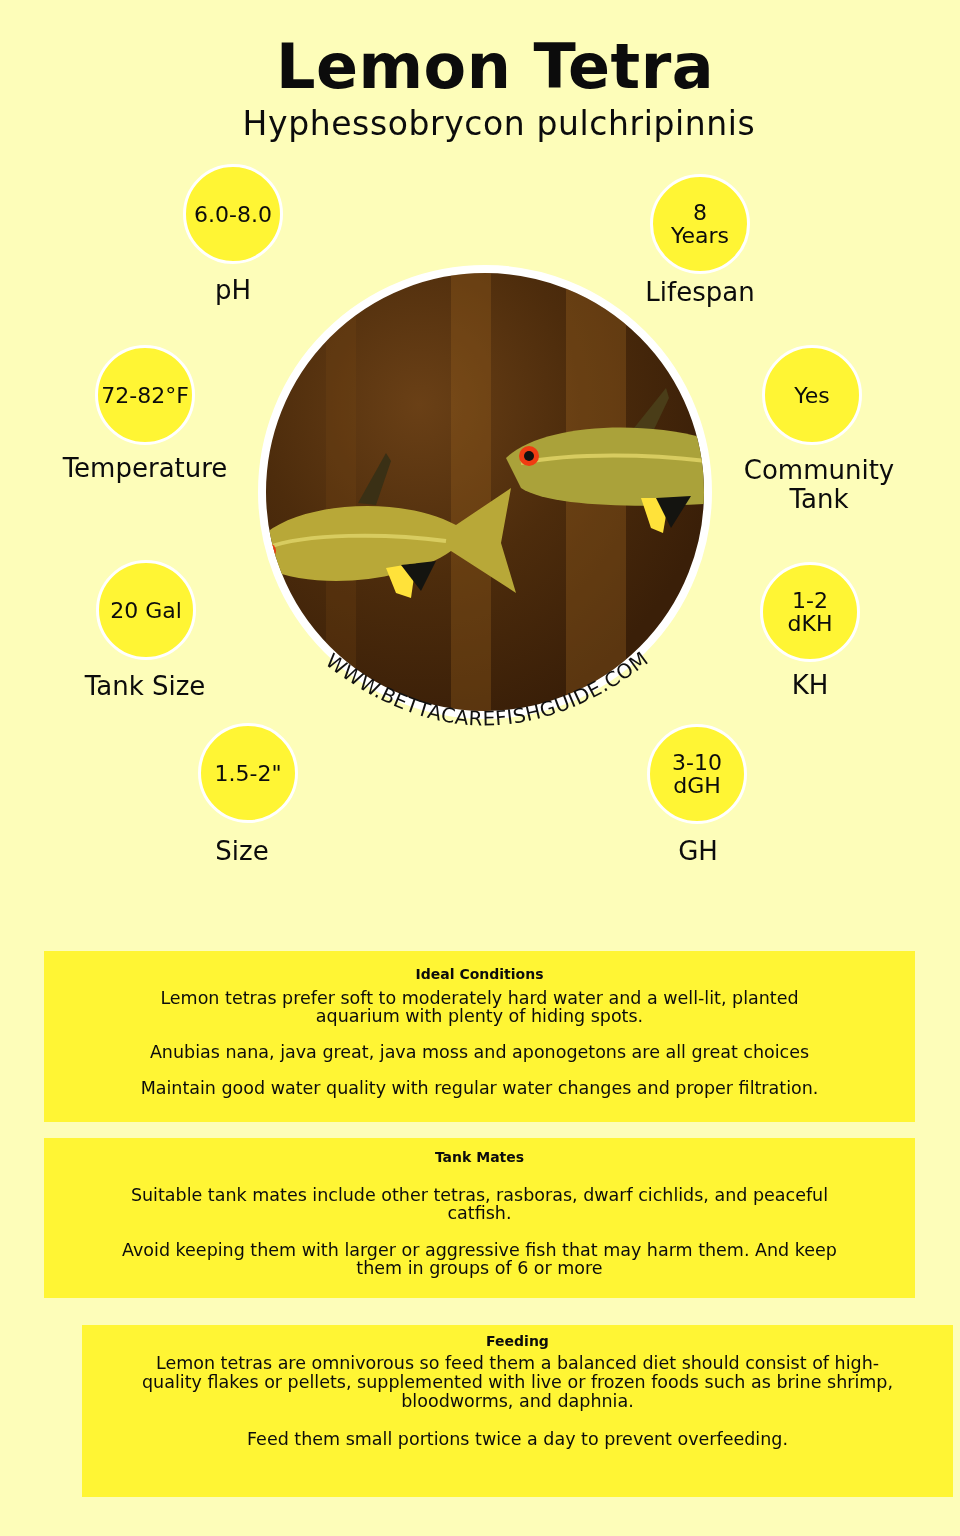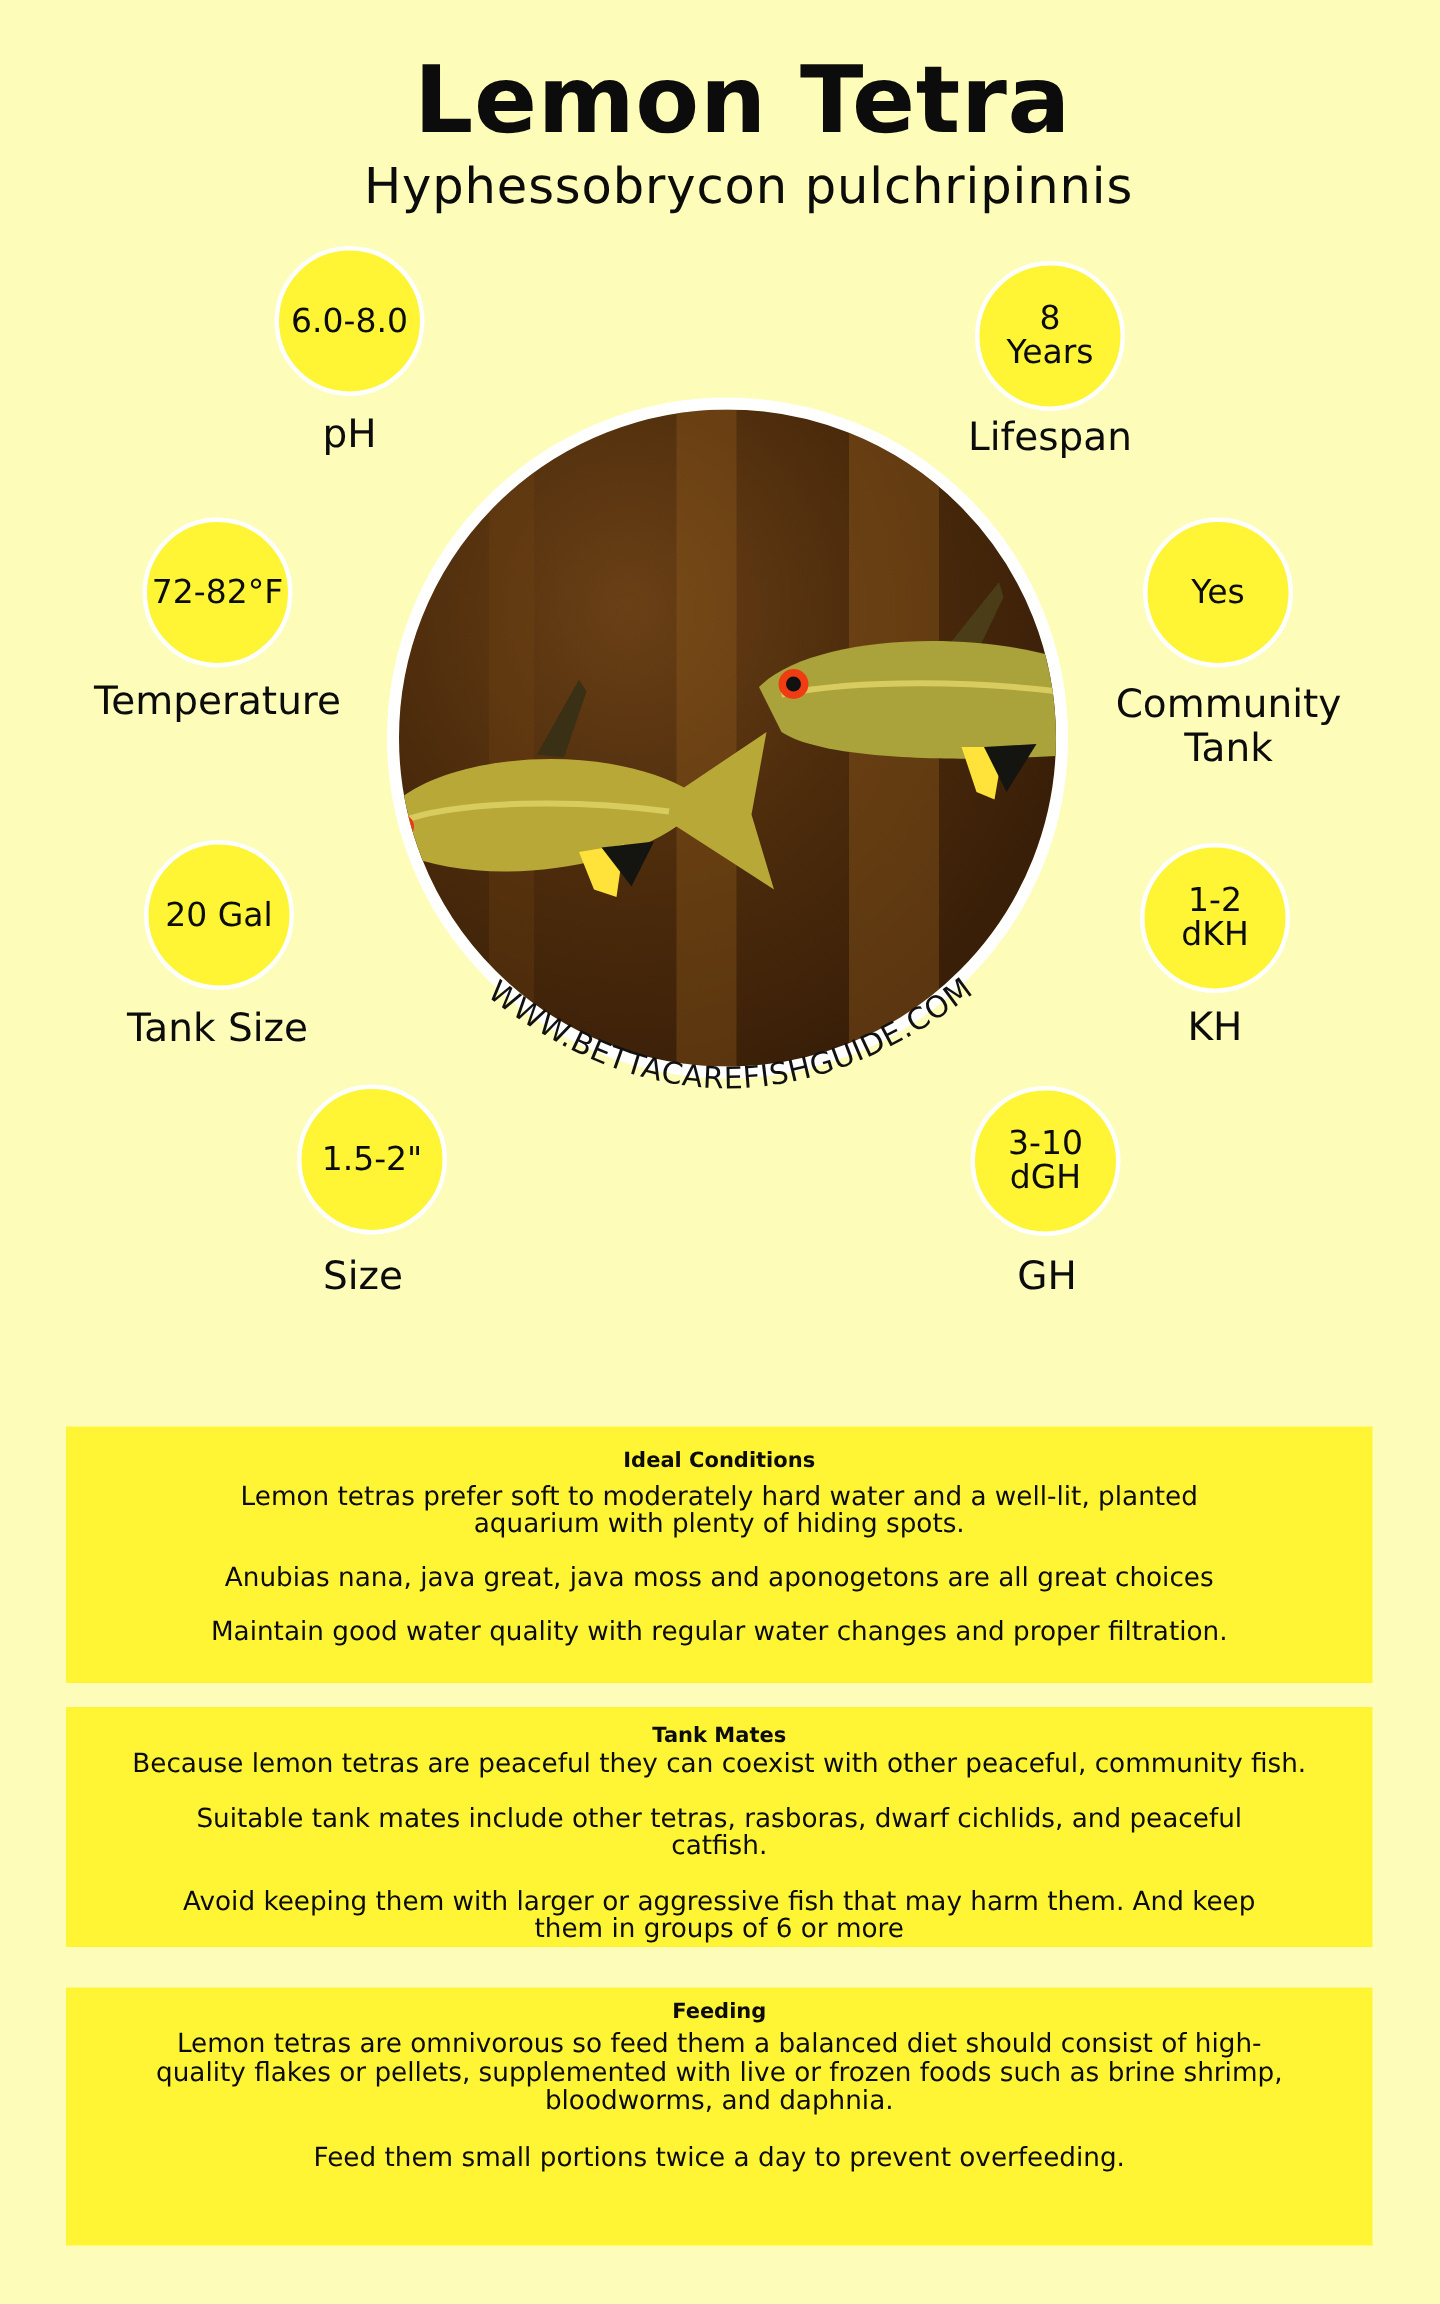--- a/index.html
+++ b/index.html
@@ -132,22 +132,21 @@
 
 <div class="info-box" style="top:951px; height:171px; padding-top:13px;">
   <h3>Ideal Conditions</h3>
   <p style="margin-top:5px; padding:0 50px;">Lemon tetras prefer soft to moderately hard water and a well-lit, planted aquarium with plenty of hiding spots.</p>
   <p style="margin-top:18px;">Anubias nana, java great, java moss and aponogetons are all great choices</p>
   <p style="margin-top:18px;">Maintain good water quality with regular water changes and proper filtration.</p>
 </div>
 
 <div class="info-box" style="top:1138px; height:160px; padding-top:9px; overflow:visible;">
   <h3>Tank Mates</h3>
-  <p style="margin-top:0px;">Because lemon tetras are peaceful they can coexist with other peaceful, community fish.</p>
   <p style="margin-top:19px; padding:0 25px;">Suitable tank mates include other tetras, rasboras, dwarf cichlids, and peaceful catfish.</p>
   <p style="margin-top:19px; padding:0 15px;">Avoid keeping them with larger or aggressive fish that may harm them. And keep them in groups of 6 or more</p>
 </div>
 
-<div class="info-box" style="top:1325px; height:172px; padding-top:6px;">
+<div class="info-box" style="top:1325px; height:172px; padding-top:6px;margin-left:38px;">
   <h3>Feeding</h3>
   <p style="margin-top:3px; line-height:19px; padding:0 20px;">Lemon tetras are omnivorous so feed them a balanced diet should consist of high-quality flakes or pellets, supplemented with live or frozen foods such as brine shrimp, bloodworms, and daphnia.</p>
   <p style="margin-top:19px;">Feed them small portions twice a day to prevent overfeeding.</p>
 </div>
 
 </body></html>

